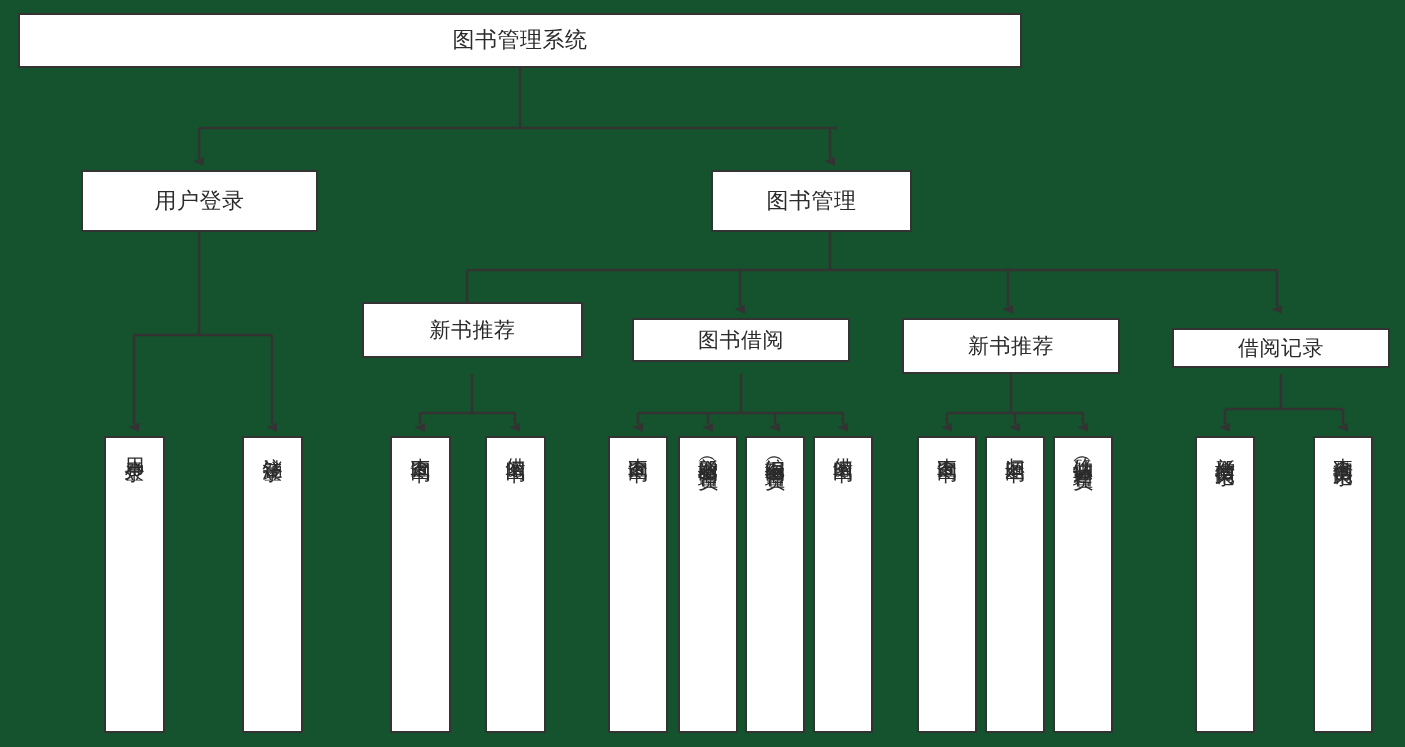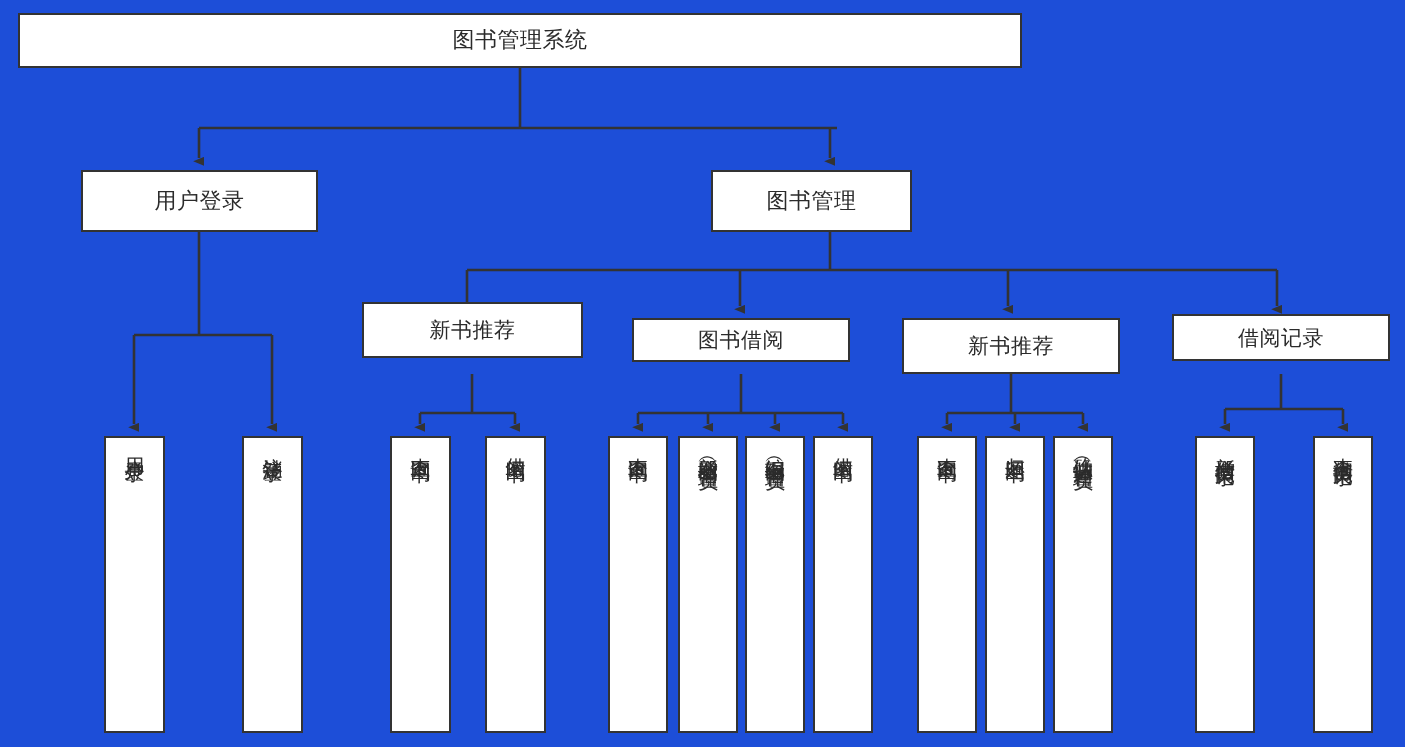--- a/index.html
+++ b/index.html
@@ -7,21 +7,21 @@
     padding: 0;
     background: #ffffff;
   }
   body {
     font-family: "Liberation Sans", "DejaVu Sans", sans-serif;
   }
   #canvas {
     position: relative;
     width: 1405px;
     height: 747px;
-    background: #1d4ed8;
+    background: #14532d;
     overflow: hidden;
   }
   #edges {
     position: absolute;
     left: 0;
     top: 0;
     width: 1405px;
     height: 747px;
     pointer-events: none;
   }
@@ -142,21 +142,21 @@
   <div id="level3-container">
       <div class="node lvl3" style="left: 362px; top: 302px; width: 221px; height: 56px;">
         <span class="label">新书推荐</span>
       </div>
       <div class="node lvl3" style="left: 632px; top: 318px; width: 218px; height: 44px;">
         <span class="label">图书借阅</span>
       </div>
       <div class="node lvl3" style="left: 902px; top: 318px; width: 218px; height: 56px;">
         <span class="label">新书推荐</span>
       </div>
-      <div class="node lvl3" style="left: 1172px; top: 314px; width: 218px; height: 47px;">
+      <div class="node lvl3" style="left: 1172px; top: 328px; width: 218px; height: 40px;">
         <span class="label">借阅记录</span>
       </div>
     </div>
 
   <div id="leaves-container">
       <div class="node leaf vertical" style="left: 104px; top: 436px; width: 61px; height: 297px;">
         <span class="label">用户登录</span>
       </div>
       <div class="node leaf vertical" style="left: 242px; top: 436px; width: 61px; height: 297px;">
         <span class="label">注销登录</span>

